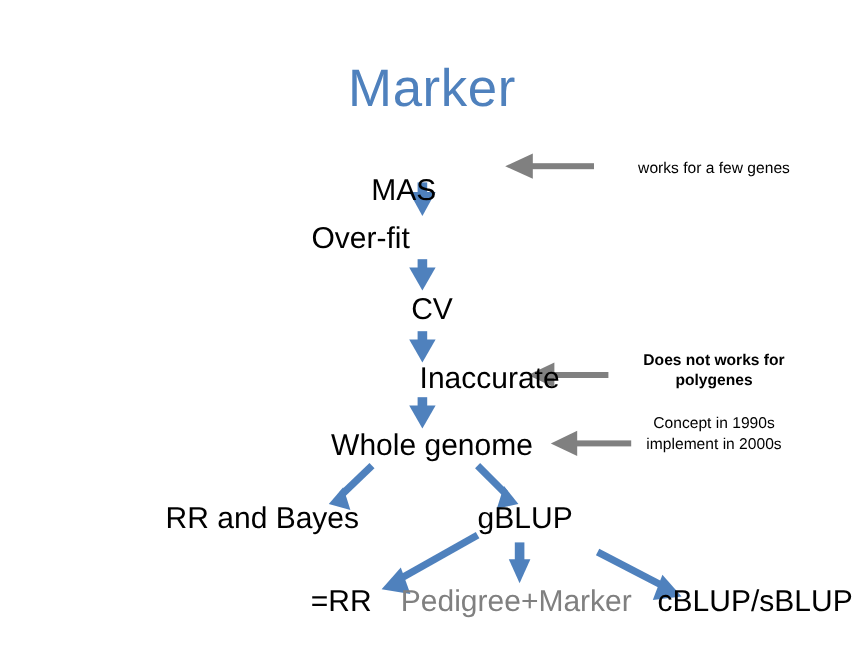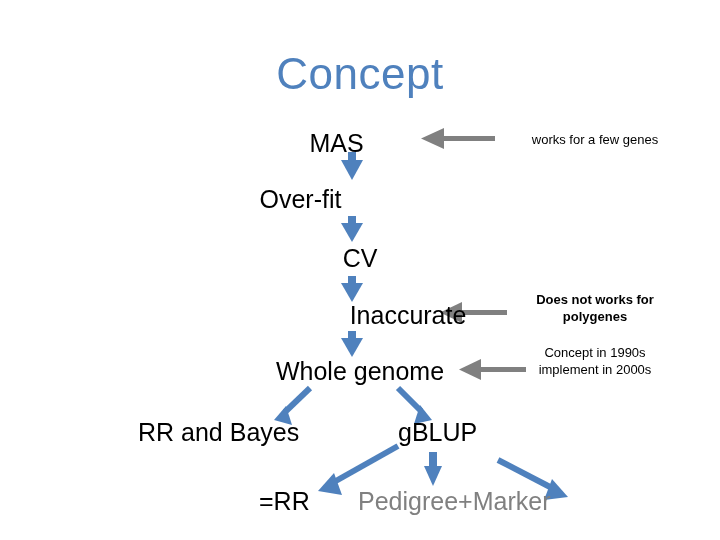--- a/index.html
+++ b/index.html
@@ -39,21 +39,21 @@
   }
 
   
   .node {
     font-size: 25px;
     line-height: 30px;
     font-weight: 400;
     color: #000000;
     white-space: nowrap;
   }
-  .node.gray { color: #808080; margin-left: 24px; }
+  .node.gray { color: #808080; }
 
   
   .annot {
     font-size: 13px;
     line-height: 17px;
     font-weight: 400;
     color: #000000;
     text-align: center;
     white-space: nowrap;
   }
@@ -66,21 +66,21 @@
     width: 720px;
     height: 540px;
     pointer-events: none;
   }
 </style>
 </head>
 <body>
 
 <div id="slide">
 
-  <div class="abs" id="slide-title">Concept</div>
+  <div class="abs" id="slide-title">Marker</div>
 
   <svg id="arrow-layer" viewBox="0 0 720 540">
 
     <g>
       <rect x="348" y="152" width="8" height="12" fill="#4f81bd"></rect>
       <polygon points="341,160 363,160 352,180" fill="#4f81bd"></polygon>
     </g>
 
     <g>
       <rect x="348" y="216" width="8" height="11" fill="#4f81bd"></rect>
@@ -131,38 +131,39 @@
       <rect x="459" y="310" width="48" height="5" fill="#808080"></rect>
       <polygon points="440,312.5 462,302 462,323" fill="#808080"></polygon>
     </g>
 
     <g>
       <rect x="479" y="367" width="47" height="5" fill="#808080"></rect>
       <polygon points="459,369.5 481,359 481,380" fill="#808080"></polygon>
     </g>
   </svg>
 
-  <div class="abs node" style="left:0; top:128px; width:673px; text-align:center;">MAS</div>
+  <div class="abs node" style="left:0; top:144px; width:673px; text-align:center;">MAS</div>
 
   <div class="abs node" style="left:0; top:184px; width:601px; text-align:center;">Over-fit</div>
 
   <div class="abs node" style="left:0; top:243px; width:720px; text-align:center;">CV</div>
 
   <div class="abs node" style="left:0; top:300px; width:720px; text-align:center;margin-left:48px;">Inaccurate</div>
 
   <div class="abs node" style="left:0; top:356px; width:720px; text-align:center;">Whole genome</div>
 
   <div class="abs node" style="left:138px; top:417px;">RR and Bayes</div>
 
   <div class="abs node" style="left:398px; top:417px;">gBLUP</div>
 
   <div class="abs node" style="left:259px; top:486px;">=RR</div>
 
   <div class="abs node gray" style="left:334px; top:486px;">Pedigree+Marker</div>
 
+  <div class="abs node" style="left:548px; top:486px;">cBLUP/sBLUP</div>
 
   <div class="abs annot" style="left:495px; top:131px; width:200px; text-align:center;">
     <span>works for a few genes</span>
   </div>
 
   <div class="abs annot" style="left:500px; top:291px; width:190px;font-weight:bold;">
     <span>Does not works for</span>
     <span class="l2">polygenes</span>
   </div>
 

